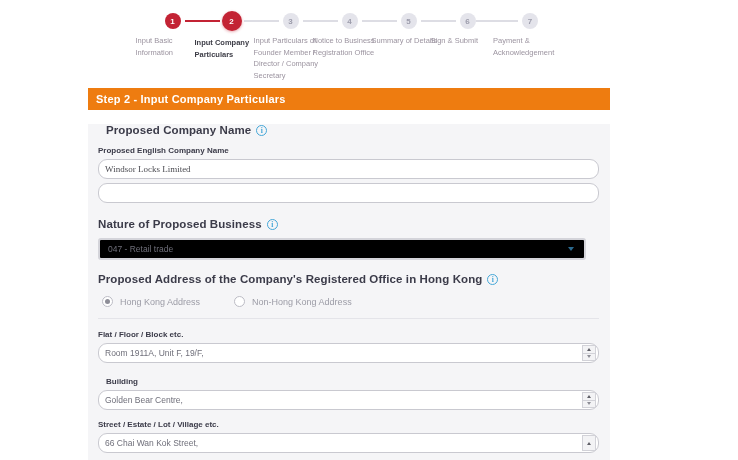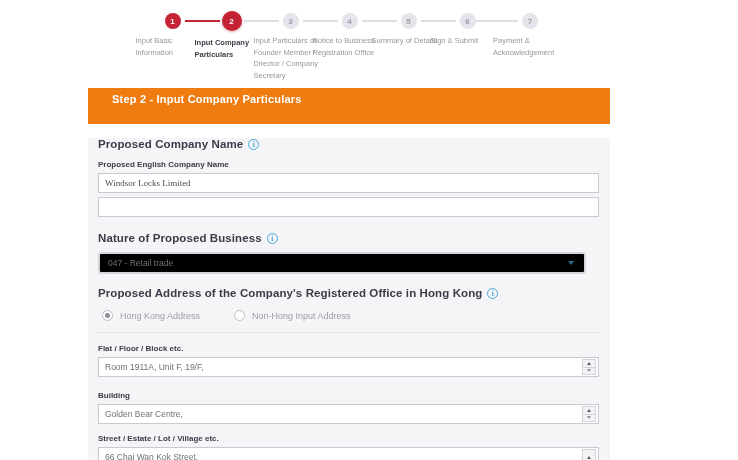--- a/index.html
+++ b/index.html
@@ -18,32 +18,32 @@
     box-shadow:0 1px 3px rgba(195,35,52,.4); }
   .step:not(:first-child)::before { content:""; position:absolute; top:10px;
     left:calc(-50% + 12px); right:calc(50% + 12px); height:2px; background:#dddde4; }
   .step.active::before { background:#c32334; }
   .step-label { margin-top:6px; font-size:7.5px; line-height:1.55; color:#9c94a0;
     text-align:left; width:74px; }
   .step.active .step-label { color:#3c3c46; font-weight:bold; }
 
   
   .panel { position:absolute; left:88px; top:88px; width:522px; }
-  .panel-header { height:36px; background:#ee7c10; color:#ffffff; font-weight:bold;
-    font-size:11px; line-height:22px; padding-left:24px; letter-spacing:.2px; }
+  .panel-header { height:22px; background:#ee7c10; color:#ffffff; font-weight:bold;
+    font-size:11px; line-height:22px; padding-left:8px; letter-spacing:.2px; }
   .panel-body { background:#f5f5f7; height:350px; padding:0 11px 0 10px; }
 
   .section-h { display:flex; align-items:center; gap:5px; font-size:11.5px; font-weight:bold;
     color:#3b3b49; letter-spacing:.1px; }
   .info-icon { width:11px; height:11px; border-radius:50%; border:1px solid #45a7d8;
     color:#45a7d8; font-size:7.5px; font-weight:bold; font-family:"Liberation Serif", serif;
     display:inline-flex; align-items:center; justify-content:center; flex:0 0 auto; }
   .f-label { font-size:8px; font-weight:bold; color:#3b3b49; }
 
-  .t-input { display:block; width:100%; height:20px; border:1px solid #c9c9d0; border-radius:0;
+  .t-input { display:block; width:100%; height:20px; border:1px solid #c9c9d0; border-radius:9px;
     background:#fff; font-size:8.5px; color:#6f6f7a; padding:0 6px; outline:none;
     font-family:"Liberation Sans", sans-serif; }
   .t-input.serif { font-family:"Liberation Serif", serif; font-size:9px; color:#4c4c52; }
 
   .input-wrap { position:relative; }
   .input-wrap .t-input { padding-right:30px; }
   .spinner { position:absolute; right:3px; top:2px; width:14px; height:16px;
     display:flex; flex-direction:column; }
   .spin-btn { flex:1; border:1px solid #d2d2d8; background:#f3f3f5;
     display:flex; align-items:center; justify-content:center; }
@@ -62,21 +62,21 @@
   .radio-row { display:flex; align-items:center; gap:34px; padding-left:4px; }
   .radio { display:flex; align-items:center; gap:7px; }
   .radio-dot { width:11px; height:11px; border-radius:50%; border:1px solid #bcbcc5; background:#fff;
     display:flex; align-items:center; justify-content:center; flex:0 0 auto; }
   .radio.selected .radio-dot::after { content:""; width:5px; height:5px; border-radius:50%; background:#8e8e98; }
   .radio-label { font-size:9px; color:#9c9ca6; }
 
   .divider { border-top:1px solid #e4e4e9; }
 
   
-  .mt-14 { margin-top:14px; } .mt-13 { margin-top:13px; } .mt-15 { margin-top:15px; }
+  .mt-14 { margin-top:14px;margin-left:8px; } .mt-13 { margin-top:13px; } .mt-15 { margin-top:15px; }
   .mt-11 { margin-top:11px; } .mt-10 { margin-top:10px; } .mt-8 { margin-top:8px; }
   .mt-4 { margin-top:4px; }
 </style>
 </head>
 <body>
 
 <div class="stepper">
   <div class="step done">
     <div class="circle">
         <span>1</span>
@@ -151,21 +151,21 @@
       <span class="info-icon">i</span>
     </div>
 
     <div class="radio-row mt-11">
       <div class="radio selected">
         <span class="radio-dot"></span>
         <span class="radio-label">Hong Kong Address</span>
       </div>
       <div class="radio">
         <span class="radio-dot"></span>
-        <span class="radio-label">Non-Hong Input Address</span>
+        <span class="radio-label">Non-Hong Kong Address</span>
       </div>
     </div>
 
     <div class="divider mt-11"></div>
 
     <div class="f-label mt-11">Flat / Floor / Block etc.</div>
     <div class="input-wrap mt-4">
       <input class="t-input" type="text" value="Room 1911A, Unit F, 19/F," style="">
       <div class="spinner">
         <div class="spin-btn">

